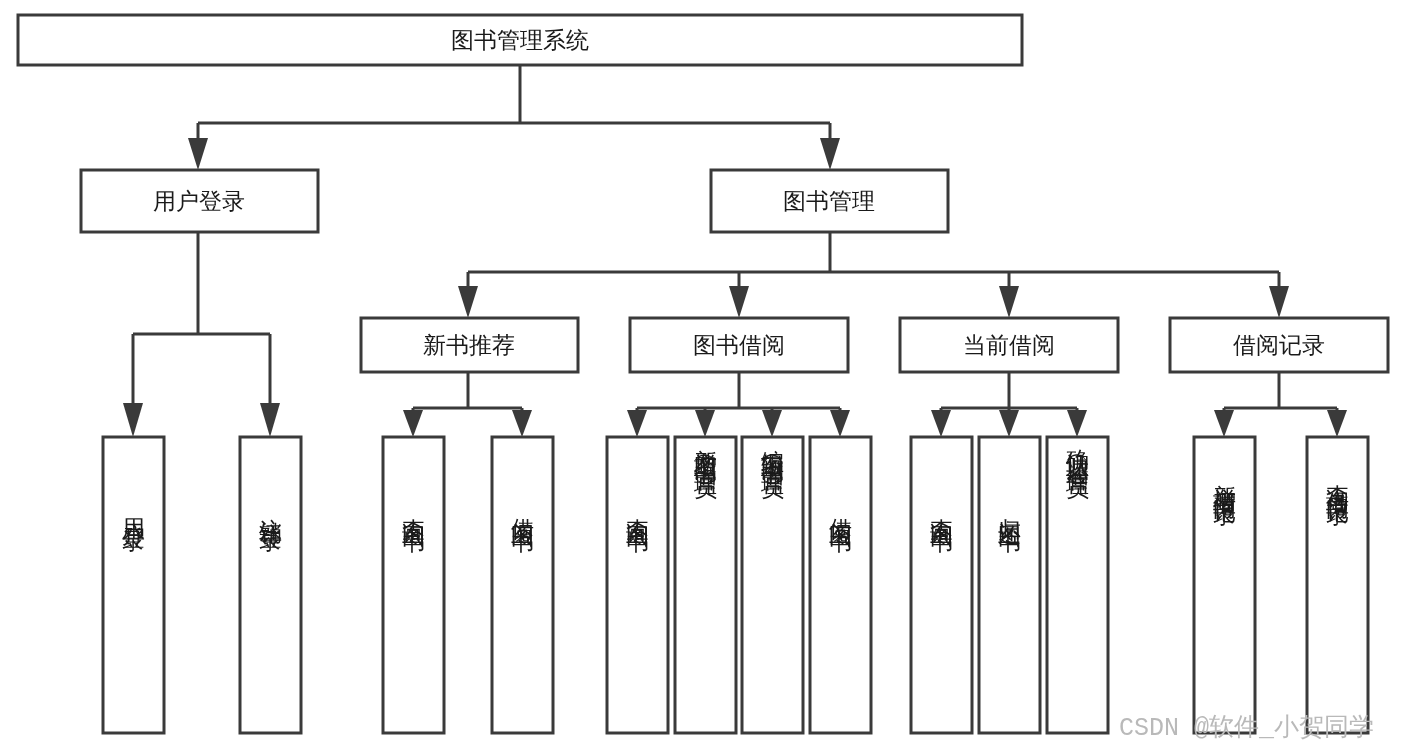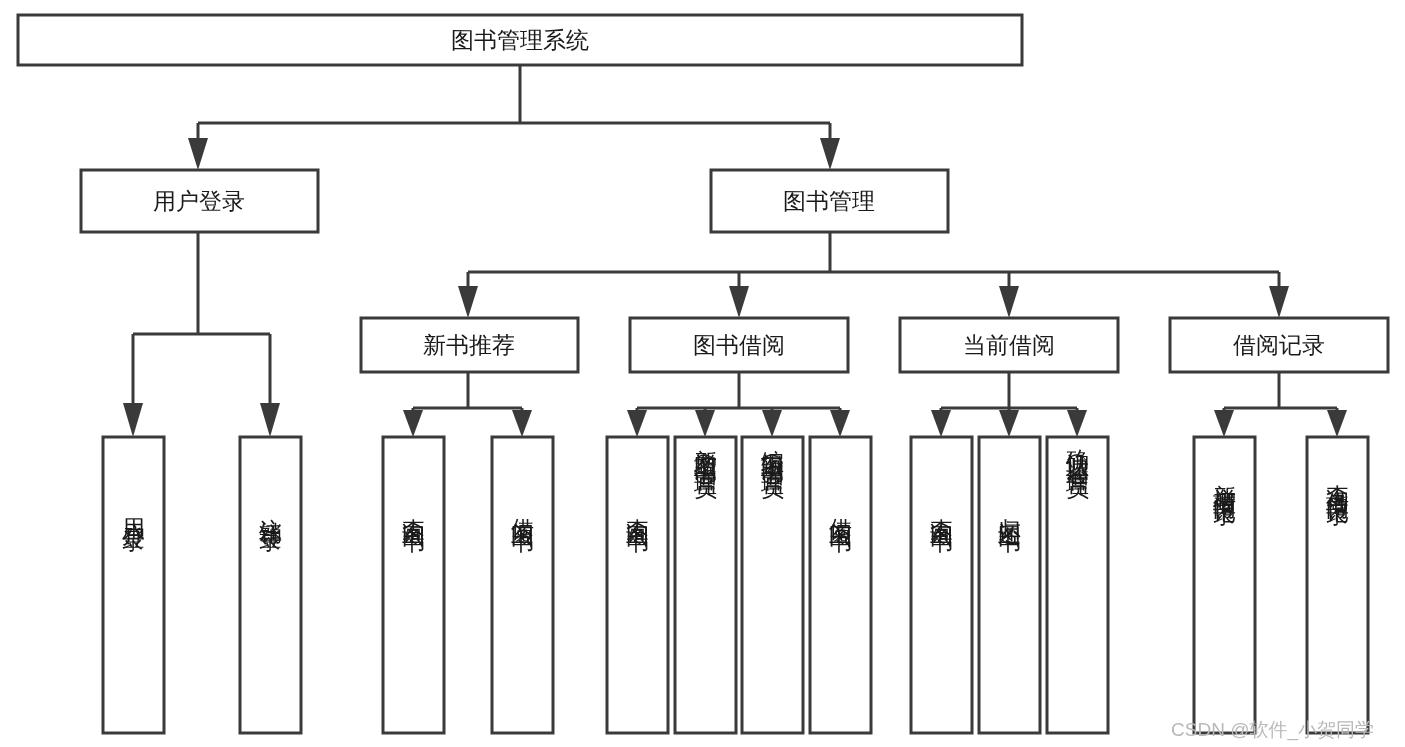--- a/index.html
+++ b/index.html
@@ -53,22 +53,22 @@
     font-size: 23px;
     fill: #1a1a1a;
     text-anchor: middle;
     writing-mode: vertical-rl;
     letter-spacing: 4px;
   }
   .watermark {
     position: absolute;
     right: 8px;
     bottom: 4px;
-    font-family: Liberation Sans, sans-serif;
-    font-size: 19px;
+    font-family: Liberation Mono, monospace;
+    font-size: 25px;
     color: #b9b9b9;
     white-space: nowrap;
     pointer-events: none;
     margin-top: 11px;
   }
 </style>
 </head>
 <body>
 
 <div id="diagram-root">

